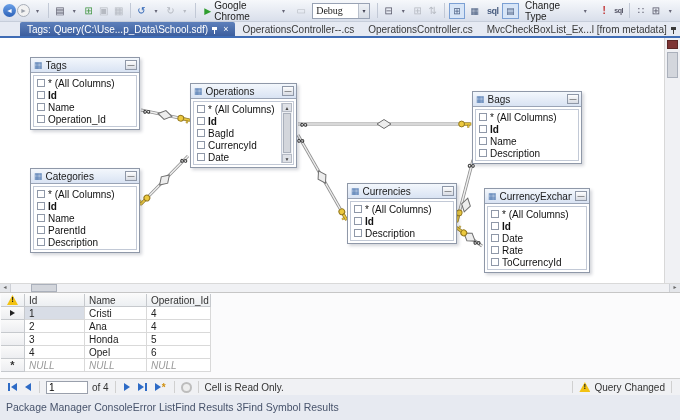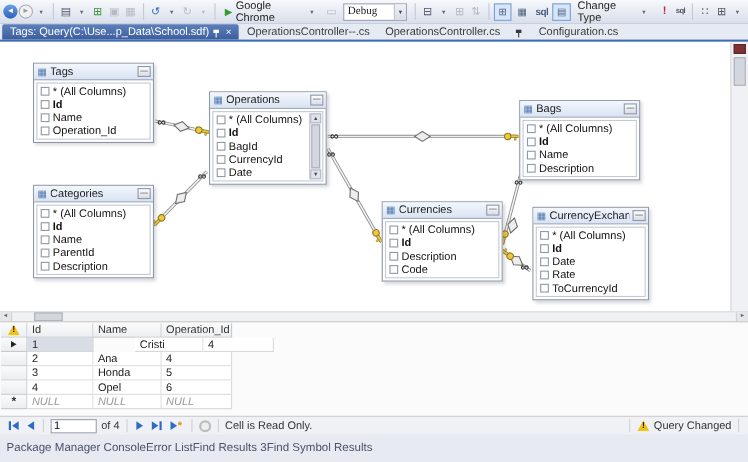--- a/index.html
+++ b/index.html
@@ -27,21 +27,21 @@
   .runlabel { color:#222; }
   .combo { display:flex; align-items:center; width:62px; height:16px; background:#fff; border:1px solid #98a2b4; margin:0 3px; }
   .combo span:first-child { flex:1; padding-left:3px; color:#222;font-family:Liberation Serif, serif; }
   .combo .caret { width:11px; height:100%; display:flex; align-items:center; justify-content:center; font-size:6px; color:#445; background:linear-gradient(#eef1f6,#d7dce5); border-left:1px solid #b9c0cc; }
   .paneb { width:18px; height:16px; display:inline-flex; align-items:center; justify-content:center; color:#4a5e80; font-size:9px; border:1px solid transparent; }
   .paneb.sel { border:1px solid #7ba0d4; background:#d7e5f7; }
   .ctype { display:flex; align-items:center; gap:4px; padding:0 5px; color:#222; height:18px; }
 
   
   .tabbar { position:absolute; top:22px; left:0; right:0; height:16px; background:#e6eaf3;
-    border-bottom:2px solid #3f6cb5; display:flex; align-items:flex-end; padding-left:2px; }
+    border-bottom:2px solid #3f6cb5; display:flex; align-items:flex-end; padding-left:20px; }
   .tab { height:14px; display:flex; align-items:center; gap:4px; padding:0 7px; color:#3a3a3a; white-space:nowrap; }
   .tab.active { background:linear-gradient(#5d80bb,#3c5e9e); color:#fff; border-radius:2px 2px 0 0; }
   .tclose { font-size:9px; line-height:9px; }
   .pin { position:relative; width:7px; height:9px; display:inline-block; }
   .pin::before { content:""; position:absolute; left:0; top:2px; width:5px; height:3px; background:currentColor; }
   .pin::after { content:""; position:absolute; left:2px; top:5px; width:1px; height:4px; background:currentColor; }
 
   
   .designer { position:absolute; top:38px; left:0; width:664px; height:245px; background:#fff; overflow:hidden; }
   #rel { position:absolute; left:0; top:0; }
@@ -130,20 +130,21 @@
   <div class="tabbar">
     <div id="tabs" style="display:contents"><div class="tab active">
           <span class="tlabel">Tags: Query(C:\Use...p_Data\School.sdf)</span>
           <span class="pin"></span>
           <span class="tclose">×</span>
         </div><div class="tab">
           <span class="tlabel">OperationsController--.cs</span>
         </div><div class="tab">
           <span class="tlabel">OperationsController.cs</span>
         </div><div class="tab">
+          <span class="tlabel">MvcCheckBoxList_Ex...l [from metadata]</span>
           <span class="pin"></span>
         </div><div class="tab">
           <span class="tlabel">Configuration.cs</span>
         </div></div>
 
   </div>
 
   <div class="designer" id="designer">
       <svg width="664" height="245" id="rel">
         <g>
@@ -312,24 +313,20 @@
             <span class="cb"></span>
             <span class="lbl">* (All Columns)</span>
           </div>
           <div class="trow key">
             <span class="cb"></span>
             <span class="lbl">Id</span>
           </div>
           <div class="trow">
             <span class="cb"></span>
             <span class="lbl">Description</span>
-          </div>
-          <div class="trow">
-            <span class="cb"></span>
-            <span class="lbl">Code</span>
           </div>
         </div>
       </div>
       <div class="tbox" style="left: 472px; top: 53px; width: 110px;">
         <div class="tbox-h">
           <span class="ticon">▦</span>
           <span class="tname">Bags</span>
           <span class="minbtn">—</span>
         </div>
         <div class="tbox-b">
@@ -401,21 +398,21 @@
           </div>
           <div class="g-cell" style="width: 60px;">Id</div>
           <div class="g-cell" style="width: 62px;">Name</div>
           <div class="g-cell" style="width: 64px;">Operation_Id</div>
         </div>
         <div class="g-row">
           <div class="g-cell g-ind">
             <span class="cur"></span>
           </div>
           <div class="g-cell selcell" style="width: 60px;">1</div>
-          <div class="g-cell" style="width: 62px; margin-left: 38px;">Cristi</div>
+          <div class="g-cell" style="width: 62px;">Cristi</div>
           <div class="g-cell" style="width: 64px;">4</div>
         </div>
         <div class="g-row">
           <div class="g-cell g-ind"></div>
           <div class="g-cell" style="width: 60px;">2</div>
           <div class="g-cell" style="width: 62px;">Ana</div>
           <div class="g-cell" style="width: 64px;">4</div>
         </div>
         <div class="g-row">
           <div class="g-cell g-ind"></div>

